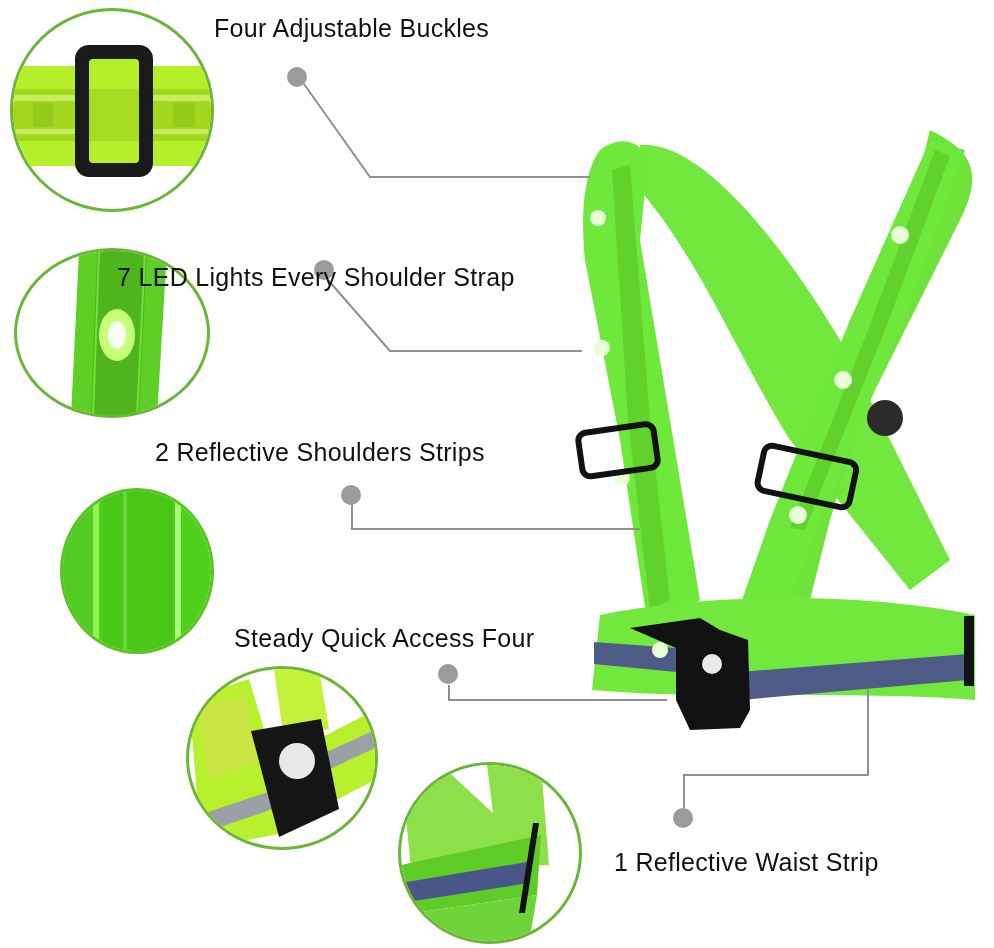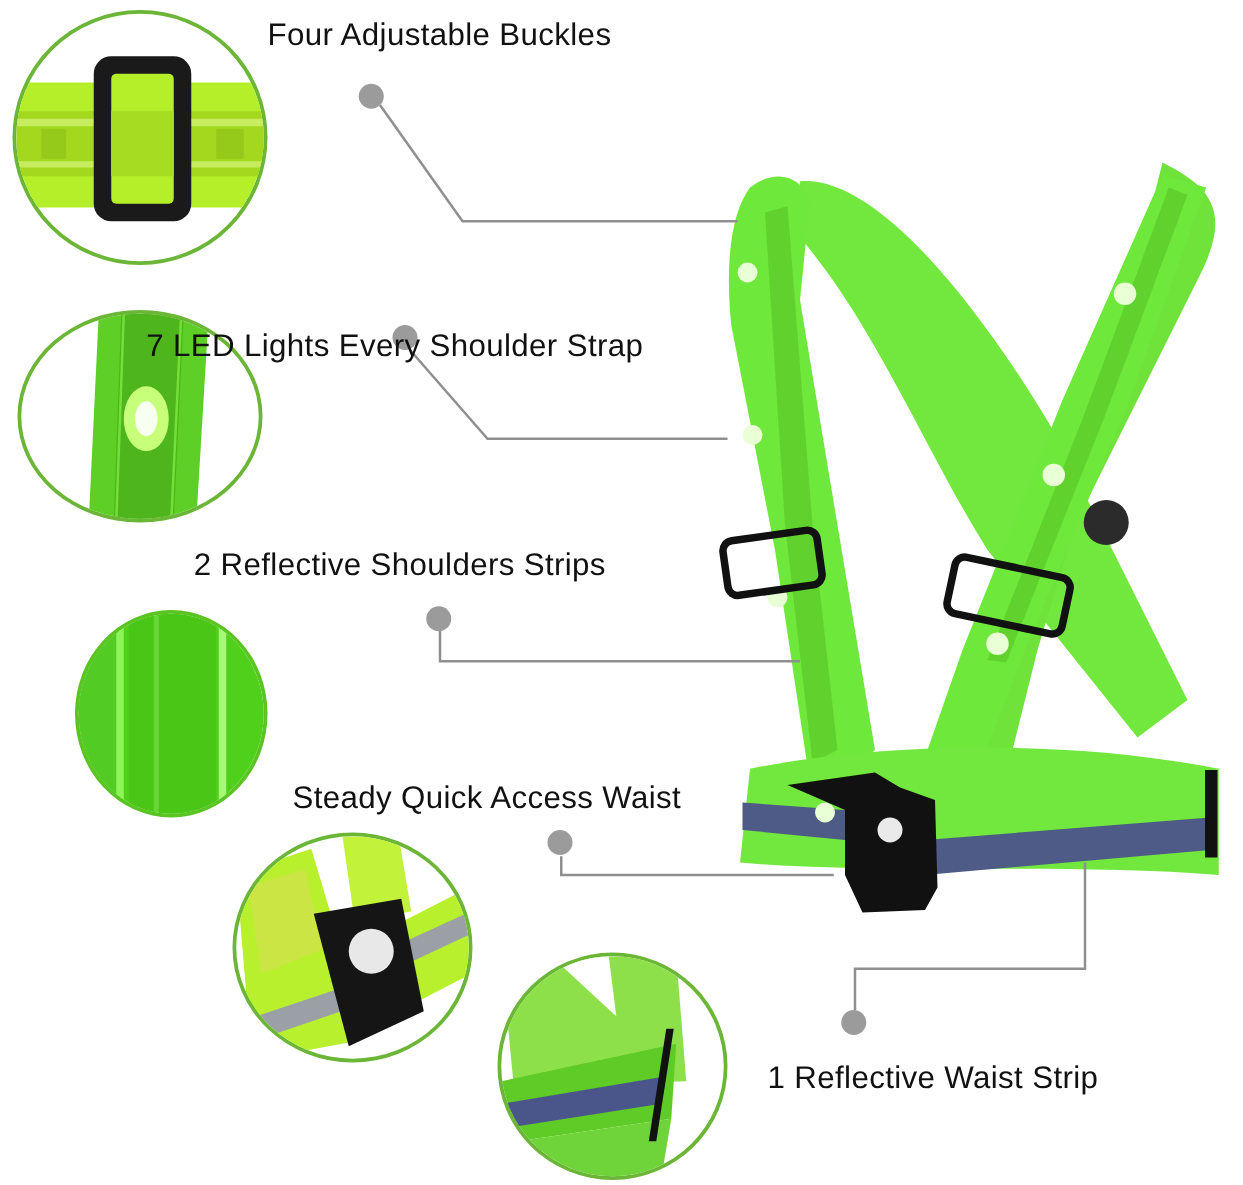--- a/index.html
+++ b/index.html
@@ -121,14 +121,14 @@
 
 <div class="dot" style="left:287px;top:67px;"></div>
 <div class="dot" style="left:314px;top:260px;"></div>
 <div class="dot" style="left:341px;top:485px;"></div>
 <div class="dot" style="left:438px;top:664px;"></div>
 <div class="dot" style="left:673px;top:808px;"></div>
 
 <div class="label" style="left:214px;top:14px;">Four Adjustable Buckles</div>
 <div class="label" style="left:117px;top:215px;margin-top:48px;">7 LED Lights Every Shoulder Strap</div>
 <div class="label" style="left:155px;top:438px;">2 Reflective Shoulders Strips</div>
-<div class="label" style="left:234px;top:624px;">Steady Quick Access Waist</div>
+<div class="label" style="left:234px;top:624px;">Steady Quick Access Four</div>
 <div class="label" style="left:614px;top:848px;text-align:center;">1 Reflective Waist Strip</div>
 
 </body></html>

